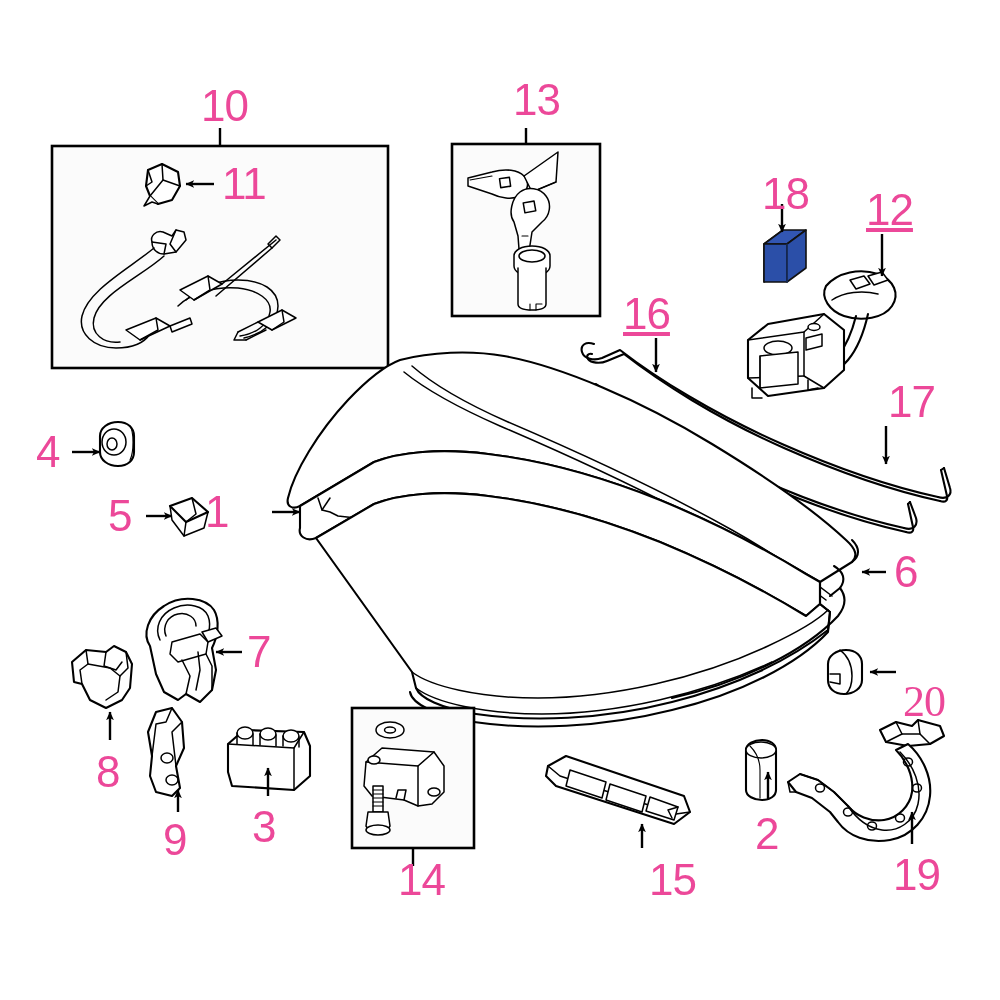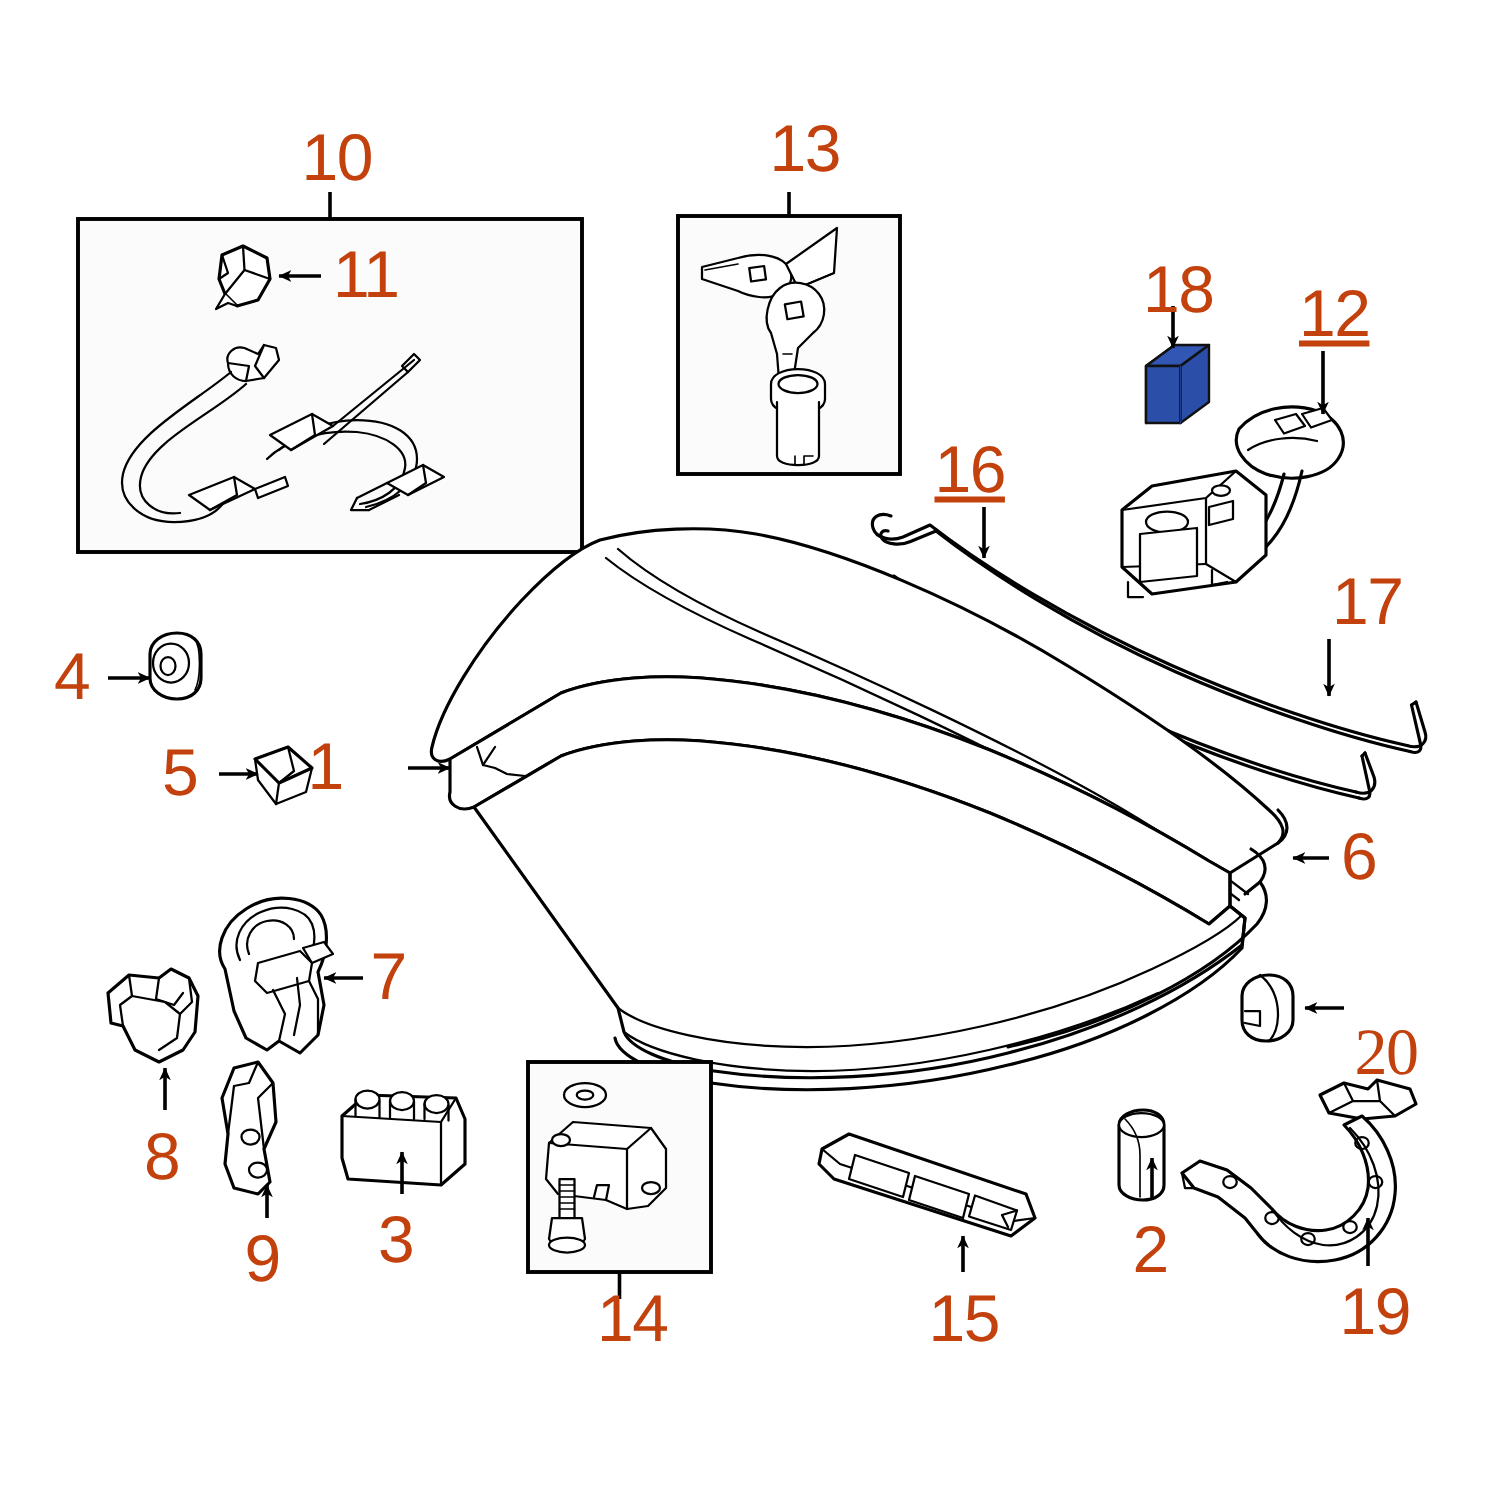--- a/index.html
+++ b/index.html
@@ -24,21 +24,21 @@
     top: 0;
     width: 1000px;
     height: 1000px;
     display: block;
   }
   .callout-num {
     position: absolute;
     font-family: "Liberation Sans", sans-serif;
     font-size: 44px;
     font-weight: 400;
-    color: #c2410c;
+    color: #ec4899;
     line-height: 1;
     letter-spacing: -1px;
     white-space: nowrap;
     user-select: none;
   }
   .ln { fill: none; stroke: #000000; stroke-width: 2.1; stroke-linejoin: round; stroke-linecap: round; }
   .ln-thin { fill: none; stroke: #000000; stroke-width: 1.5; stroke-linejoin: round; stroke-linecap: round; }
   .ln-hair { fill: none; stroke: #000000; stroke-width: 1.1; stroke-linejoin: round; stroke-linecap: round; }
   .fillw { fill: #ffffff; stroke: #000000; stroke-width: 2.1; stroke-linejoin: round; stroke-linecap: round; }
   .fillw-thin { fill: #ffffff; stroke: #000000; stroke-width: 1.5; stroke-linejoin: round; stroke-linecap: round; }
@@ -392,20 +392,20 @@
   <div class="callout-num" style="left:108px; top:494px;">5</div>
   <div class="callout-num" style="left:894px; top:550px;">6</div>
   <div class="callout-num" style="left:247px; top:630px;">7</div>
   <div class="callout-num" style="left:96px;  top:750px;">8</div>
   <div class="callout-num" style="left:163px; top:818px;">9</div>
   <div class="callout-num" style="left:201px; top:84px;">10</div>
   <div class="callout-num" style="left:222px; top:162px;">11</div>
   <div class="callout-num" style="left:866px; top:188px;text-decoration:underline;">12</div>
   <div class="callout-num" style="left:501px; top:78px;margin-left:12px;">13</div>
   <div class="callout-num" style="left:398px; top:858px;">14</div>
-  <div class="callout-num" style="left:619px; top:858px;text-align:right;">15</div>
+  <div class="callout-num" style="left:649px; top:858px;text-align:right;">15</div>
   <div class="callout-num" style="left:623px; top:292px;text-decoration:underline;">16</div>
   <div class="callout-num" style="left:868px; top:380px;margin-left:20px;">17</div>
   <div class="callout-num" style="left:762px; top:172px;">18</div>
   <div class="callout-num" style="left:893px; top:853px;">19</div>
   <div class="callout-num" style="left:903px; top:680px;font-family:Liberation Serif, serif;">20</div>
 
 </div>
 
 </body></html>

